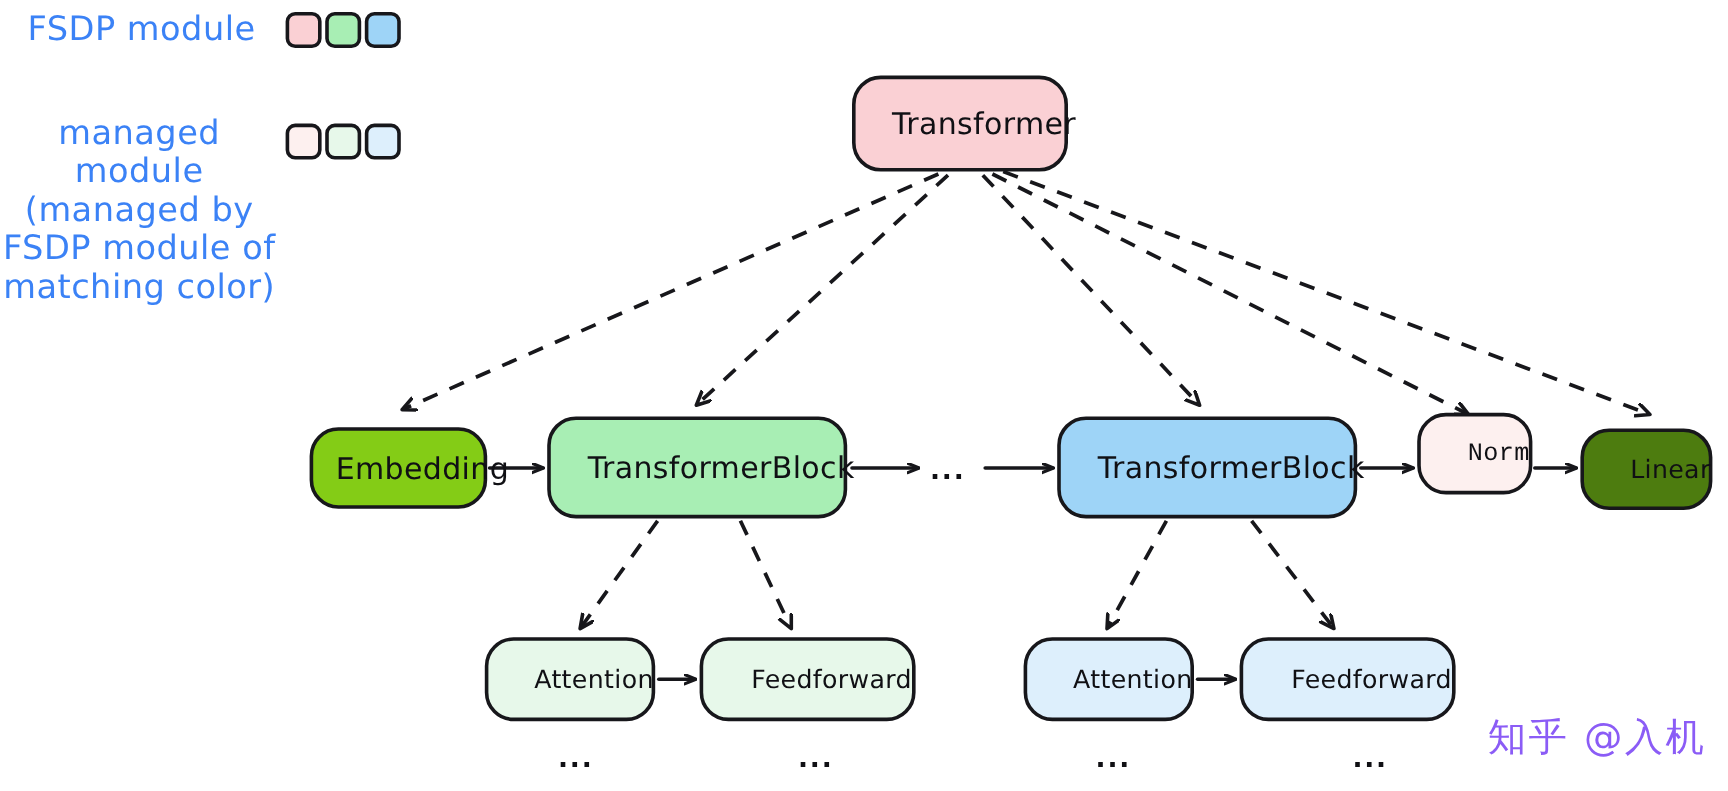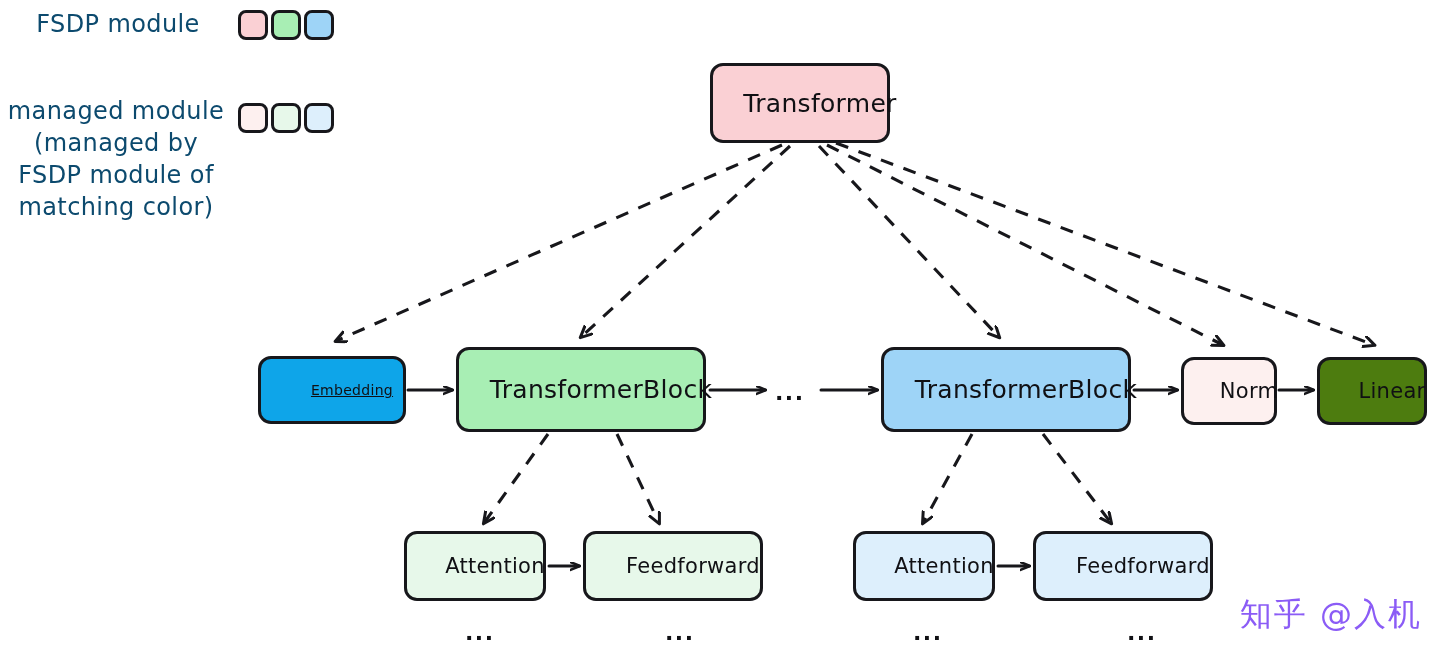--- a/index.html
+++ b/index.html
@@ -26,23 +26,23 @@
     pointer-events: none;
   }
 
   
   .legend-row {
     position: absolute;
     display: flex;
     align-items: flex-start;
   }
   .legend-text {
-    color: #0c4a6e;
-    font-family: "DejaVu Sans", sans-serif;
-    font-size: 24px;
+    color: #3b82f6;
+    font-family: "DejaVu Sans", sans-serif;
+    font-size: 28px;
     line-height: 32px;
     text-align: center;
     letter-spacing: 0.4px;
     white-space: pre-line;
   }
   .swatch-group {
     display: flex;
     gap: 3px;
   }
   .swatch {
@@ -51,21 +51,21 @@
     border: 3px solid #17171b;
     border-radius: 8px;
     box-sizing: border-box;
   }
 
   
   .node {
     position: absolute;
     box-sizing: border-box;
     border: 3.4px solid #17171b;
-    border-radius: 13px;
+    border-radius: 24px;
     display: flex;
     align-items: center;
     justify-content: center;
     color: #101014;
     font-family: "DejaVu Sans", sans-serif;
     letter-spacing: 0.3px;
     text-align: center;
     padding-left: 40px;
   }
   .node-label {
@@ -151,30 +151,30 @@
       <div class="swatch" style="background: rgb(253, 240, 239);"></div>
       <div class="swatch" style="background: rgb(231, 248, 234);"></div>
       <div class="swatch" style="background: rgb(221, 239, 252);"></div>
     </div>
   </div>
 
   <div id="nodes-layer">
       <div class="node" style="left: 710px; top: 63px; width: 180px; height: 80px; background: rgb(250, 208, 212); font-size: 25px;">
         <span class="node-label">Transformer</span>
       </div>
-      <div class="node" style="left: 258px; top: 356px; width: 148px; height: 68px; background: #0ea5e9; font-size: 14px; text-decoration: underline;">
+      <div class="node" style="left: 258px; top: 356px; width: 148px; height: 68px; background: #84cc16; font-size: 25px;">
         <span class="node-label">Embedding</span>
       </div>
       <div class="node" style="left: 456px; top: 347px; width: 250px; height: 85px; background: rgb(168, 238, 180); font-size: 25px;">
         <span class="node-label">TransformerBlock</span>
       </div>
       <div class="node" style="left: 881px; top: 347px; width: 250px; height: 85px; background: rgb(158, 212, 247); font-size: 25px;">
         <span class="node-label">TransformerBlock</span>
       </div>
-      <div class="node" style="left: 1181px; top: 357px; width: 96px; height: 68px; background: rgb(253, 240, 239); font-size: 21px;">
+      <div class="node" style="left: 1181px; top: 344px; width: 96px; height: 68px; background: rgb(253, 240, 239); font-size: 21px; font-family: Liberation Mono, monospace;">
         <span class="node-label">Norm</span>
       </div>
       <div class="node" style="left: 1317px; top: 357px; width: 110px; height: 68px; background: #4d7c0f; font-size: 21px;">
         <span class="node-label">Linear</span>
       </div>
       <div class="node" style="left: 404px; top: 531px; width: 142px; height: 70px; background: rgb(231, 248, 234); font-size: 21px;">
         <span class="node-label">Attention</span>
       </div>
       <div class="node" style="left: 583px; top: 531px; width: 180px; height: 70px; background: rgb(231, 248, 234); font-size: 21px;">
         <span class="node-label">Feedforward</span>

